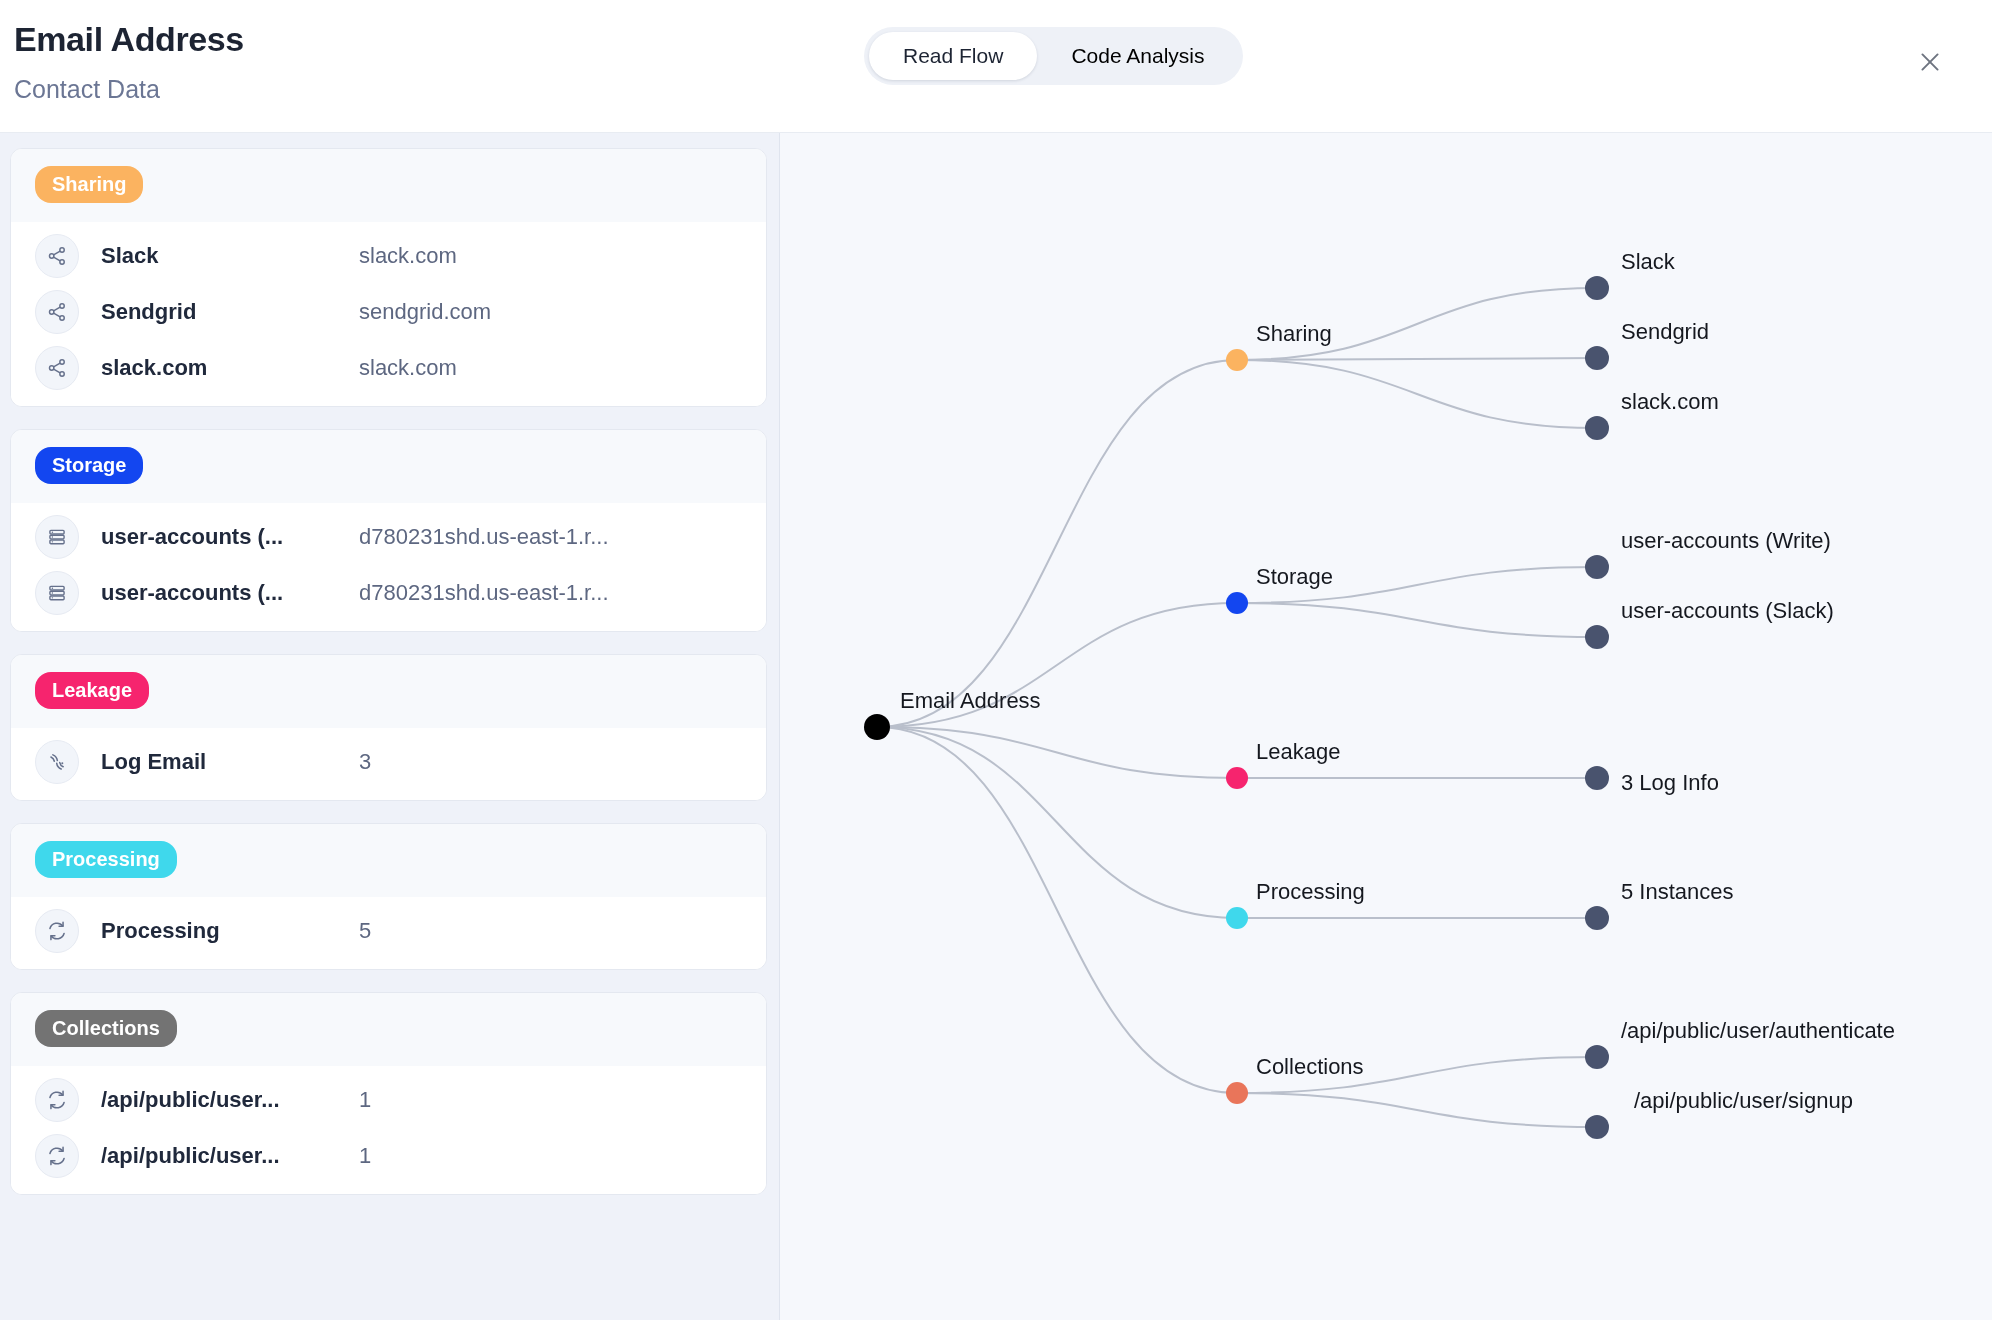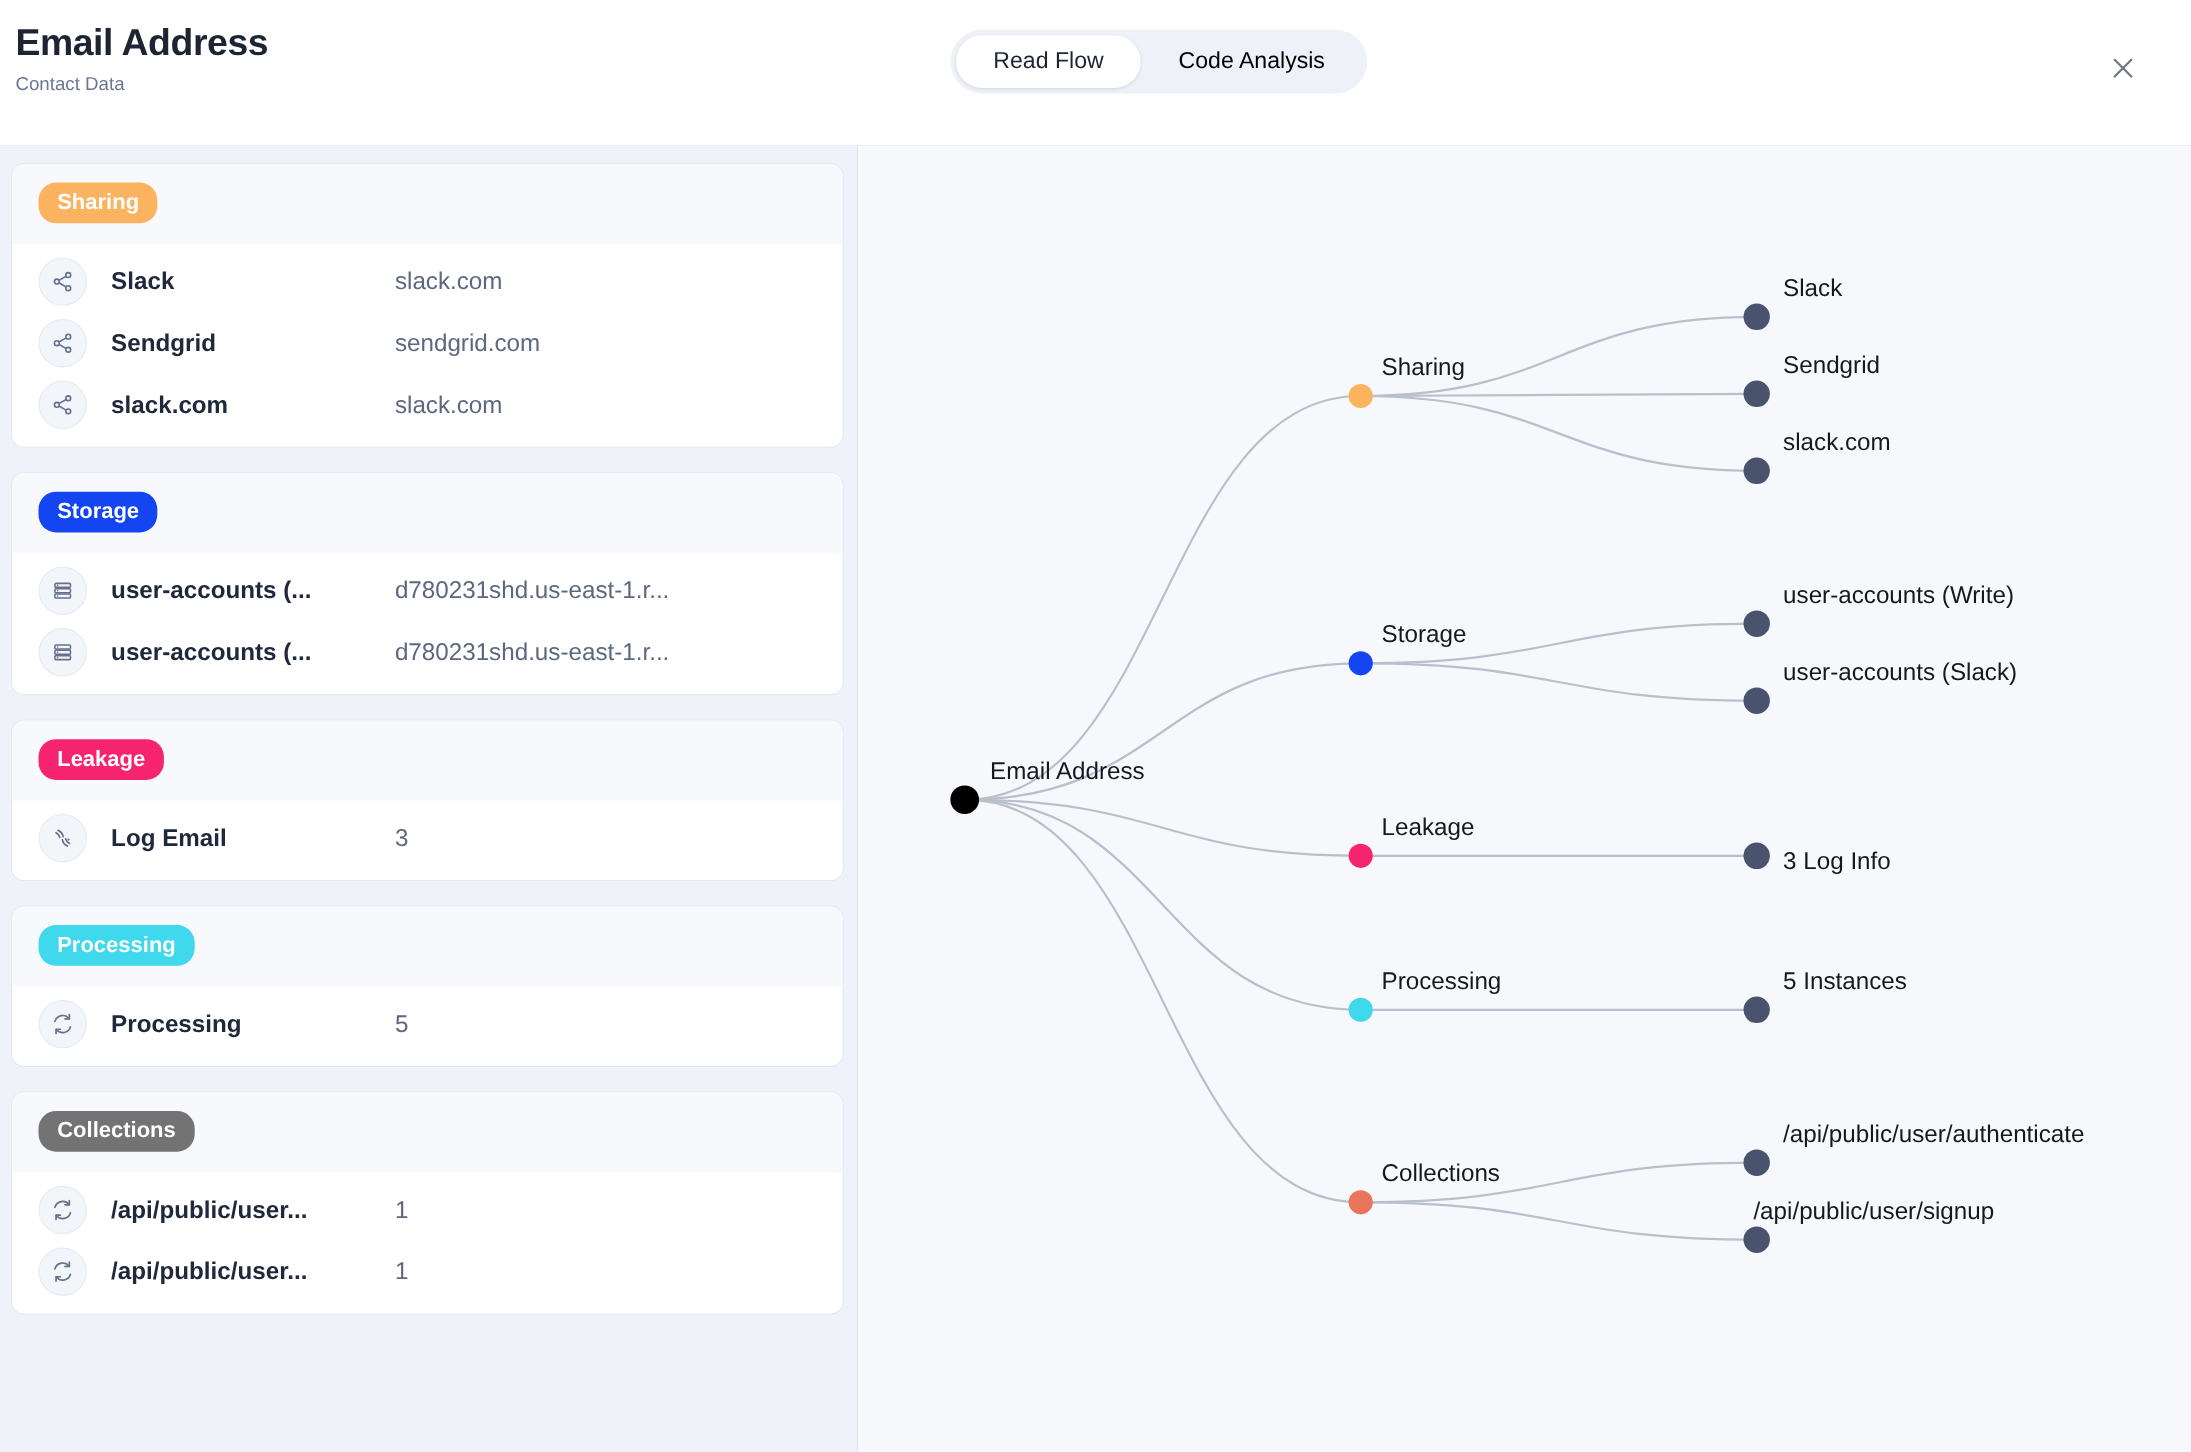--- a/index.html
+++ b/index.html
@@ -17,21 +17,21 @@
     width: 1992px; height: 133px;
     background: #ffffff;
     border-bottom: 1px solid #e8ecf2;
   }
   .title-block { position: absolute; left: 14px; top: 18px; }
   .page-title {
     font-size: 34px; font-weight: 700; color: #1d2433;
     letter-spacing: -0.4px; line-height: 42px;
   }
   .page-subtitle {
-    font-size: 17px; color: #6b7694; line-height: 30px; margin-top: 2px;
+    font-size: 25px; color: #6b7694; line-height: 30px; margin-top: 14px;
   }
   .tab-switch {
     position: absolute; left: 864px; top: 27px;
     height: 58px;
     background: #eef1f7;
     border-radius: 29px;
     display: flex; align-items: center;
     padding: 5px;
   }
   .tab {
@@ -328,21 +328,21 @@
         <div class="node-label" style="left: 841px; top: 637px;">3 Log Info</div>
         <div class="gnode" style="left: 446px; top: 634px; width: 22px; height: 22px; background: rgb(246, 36, 110);"></div>
         <div class="node-label" style="left: 476px; top: 606px;">Leakage</div>
         <div class="gnode" style="left: 805px; top: 773px; width: 24px; height: 24px; background: rgb(73, 83, 110);"></div>
         <div class="node-label" style="left: 841px; top: 746px;">5 Instances</div>
         <div class="gnode" style="left: 446px; top: 774px; width: 22px; height: 22px; background: rgb(63, 216, 236);"></div>
         <div class="node-label" style="left: 476px; top: 746px;">Processing</div>
         <div class="gnode" style="left: 805px; top: 912px; width: 24px; height: 24px; background: rgb(73, 83, 110);"></div>
         <div class="node-label" style="left: 841px; top: 885px;">/api/public/user/authenticate</div>
         <div class="gnode" style="left: 805px; top: 982px; width: 24px; height: 24px; background: rgb(73, 83, 110);"></div>
-        <div class="node-label" style="left: 814px; top: 955px;">/api/public/user/signup</div>
+        <div class="node-label" style="left: 854px; top: 955px;">/api/public/user/signup</div>
         <div class="gnode" style="left: 446px; top: 949px; width: 22px; height: 22px; background: rgb(233, 117, 90);"></div>
         <div class="node-label" style="left: 476px; top: 921px;">Collections</div>
         <div class="gnode" style="left: 84px; top: 581px; width: 26px; height: 26px; background: rgb(0, 0, 0);"></div>
         <div class="node-label" style="left: 120px; top: 555px;">Email Address</div>
       </div>
 
   </div>
 </div>
 
 </body></html>

